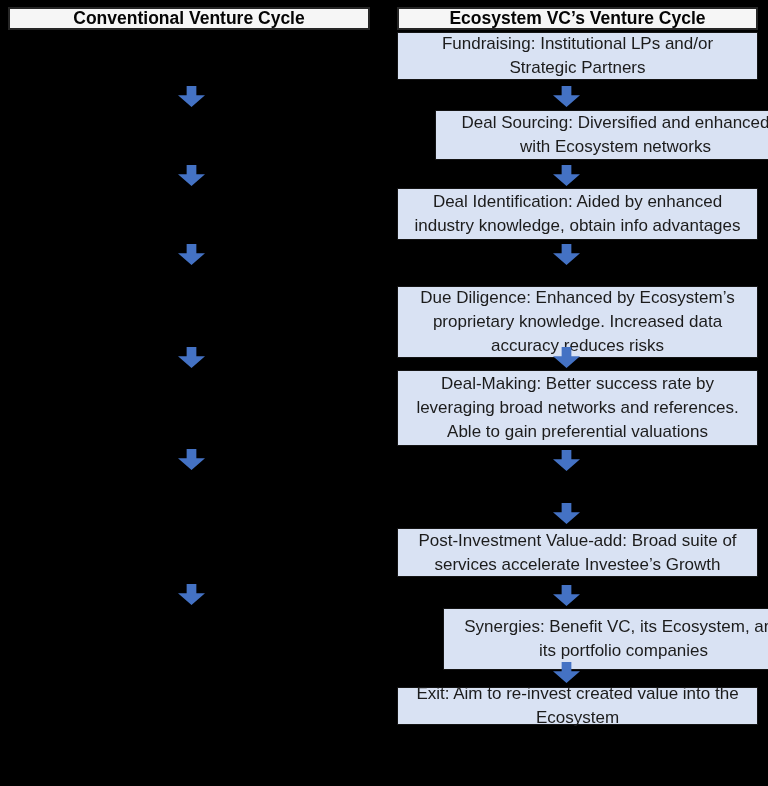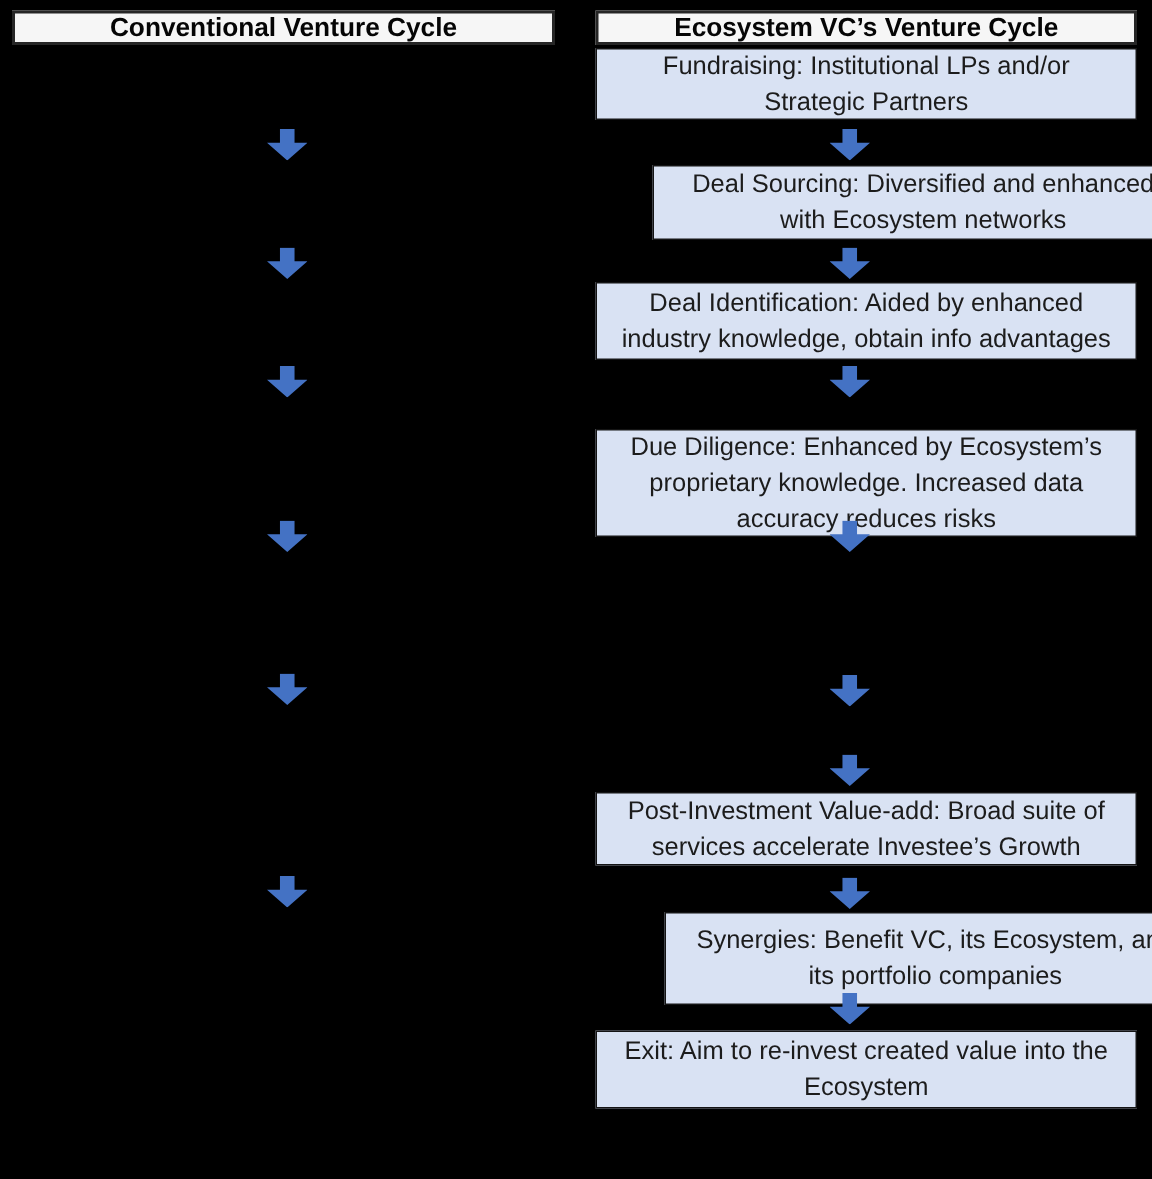--- a/index.html
+++ b/index.html
@@ -45,21 +45,21 @@
     color: #1c1c1c;
   }
   .flow-box .box-text { white-space: pre-line; width: 100%; }
   .rb1 { top: 32px;  height: 48px; }
   .rb2 { top: 110px; height: 50px; margin-left: 38px; }
   .rb3 { top: 188px; height: 52px; }
   .rb4 { top: 268px; height: 72px; margin-top: 18px; }
   .rb5 { top: 370px; height: 76px; }
   .rb6 { top: 528px; height: 49px; }
   .rb7 { top: 608px; height: 62px; margin-left: 46px; }
-  .rb8 { top: 687px; height: 52px; }
+  .rb8 { top: 687px; height: 38px; }
   .down-arrow {
     position: absolute;
     width: 27px;
     height: 21px;
     background: #4472c4;
     clip-path: polygon(32% 0, 68% 0, 68% 44%, 100% 44%, 50% 100%, 0 44%, 32% 44%);
   }
   .ax-left  { left: 178px; }
   .ax-right { left: 553px; }
   .la1 { top: 86px; }  .la2 { top: 165px; } .la3 { top: 244px; }
@@ -102,20 +102,25 @@
     <span class="box-text">Deal Identification: Aided by enhanced
 industry knowledge, obtain info advantages</span>
   </div>
 
   <div class="flow-box rb4">
     <span class="box-text">Due Diligence: Enhanced by Ecosystem’s
 proprietary knowledge. Increased data
 accuracy reduces risks</span>
   </div>
 
+  <div class="flow-box rb5">
+    <span class="box-text">Deal-Making: Better success rate by
+leveraging broad networks and references.
+Able to gain preferential valuations</span>
+  </div>
 
   <div class="flow-box rb6">
     <span class="box-text">Post-Investment Value-add: Broad suite of
 services accelerate Investee’s Growth</span>
   </div>
 
   <div class="flow-box rb7">
     <span class="box-text">Synergies: Benefit VC, its Ecosystem, and
 its portfolio companies</span>
   </div>

